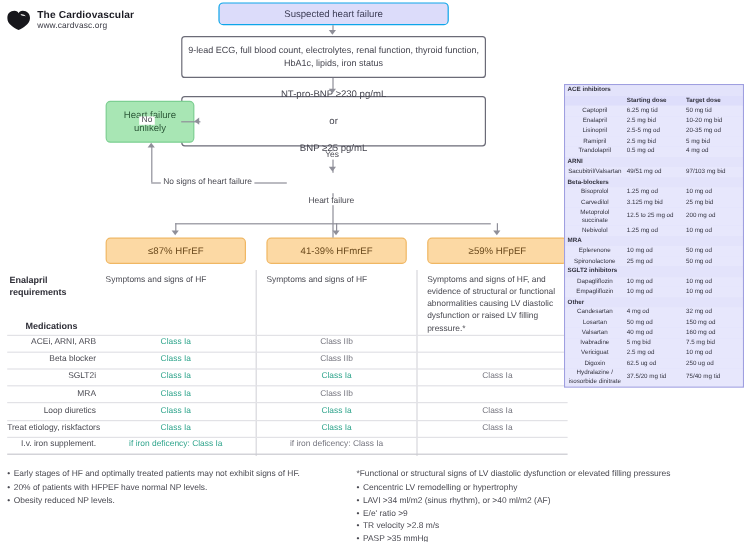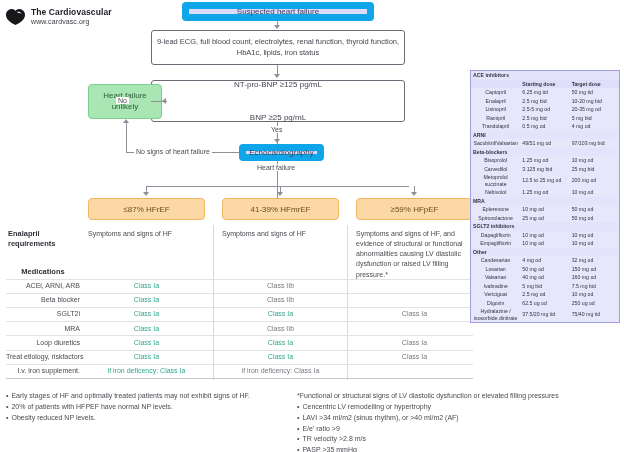--- a/index.html
+++ b/index.html
@@ -17,21 +17,21 @@
   .logo{position:absolute;left:6px;top:8px;display:flex;align-items:center;gap:5px;}
   .logo-heart{width:20px;height:18px;flex:none;}
   .logo-txt{line-height:1.15;}
   .logo-t1{font-size:8.5px;font-weight:bold;color:#1c1c24;letter-spacing:.1px;}
   .logo-t2{font-size:7px;color:#3a3a44;letter-spacing:.1px;}
 
   
   .box{position:absolute;box-sizing:border-box;display:flex;align-items:center;
        justify-content:center;text-align:center;border-radius:4px;}
   .box span{display:block;width:100%;}
-  .box-purple{background:#dcdcfa;border:7px solid #0ea5e9;color:#3d3d56;}
+  .box-purple{background:#dcdcfa;border:1px solid #0ea5e9;color:#3d3d56;}
   .box-white{background:#ffffff;border:1px solid #6b6b77;color:#45454f;border-radius:3px;}
   .box-green{background:#a8e6b4;border:1px solid #7dcf92;color:#2e5a3a;}
   .box-orange{background:#fcd9a4;border:1px solid #f0b763;color:#6b4a1d;}
 
   #suspected{left:182px;top:2px;width:192px;height:19px;font-size:8px;}
   #labs{left:151px;top:30px;width:254px;height:35px;font-size:7.5px;line-height:1.45;}
   #bnp{left:151px;top:80px;width:254px;height:42px;font-size:8px;line-height:1.4;}
   #hf-unlikely{left:88px;top:84px;width:74px;height:35px;font-size:8px;line-height:1.35;}
   #echo{left:239px;top:144px;width:85px;height:17px;font-size:8px;}
   #hfref{left:88px;top:198px;width:117px;height:22px;font-size:8px;}
@@ -113,33 +113,30 @@
   <div class="box box-purple" id="suspected">
     <span>Suspected heart failure</span>
   </div>
 
   <div class="box box-white" id="labs">
     <span>9-lead ECG, full blood count, electrolytes, renal function, thyroid function, HbA1c, lipids, iron status</span>
   </div>
 
   <div class="box box-white" id="bnp">
     <span>
-      <span>NT-pro-BNP ≥125 pg/mL</span><br>
-      <br>
+      <span>NT-pro-BNP ≥230 pg/mL</span><br>
+      <span>or</span><br>
       <span>BNP ≥25 pg/mL</span>
     </span>
   </div>
 
   <div class="box box-green" id="hf-unlikely">
     <span>Heart failure unlikely</span>
   </div>
 
-  <div class="box box-purple" id="echo">
-    <span>Echocardiography</span>
-  </div>
 
   <div class="box box-orange" id="hfref">
     <span>≤87% HFrEF</span>
   </div>
   <div class="box box-orange" id="hfmref">
     <span>41-39% HFmrEF</span>
   </div>
   <div class="box box-orange" id="hfpef">
     <span>≥59% HFpEF</span>
   </div>

